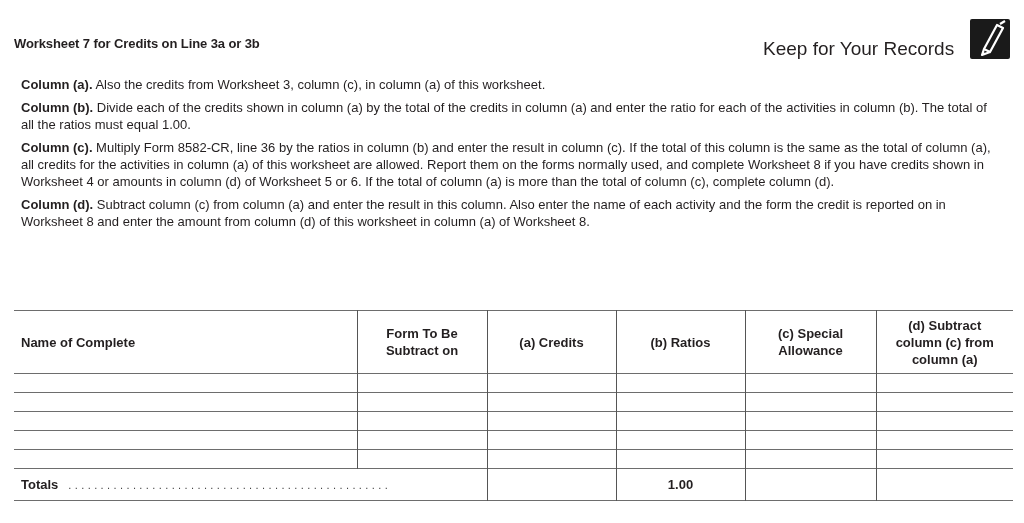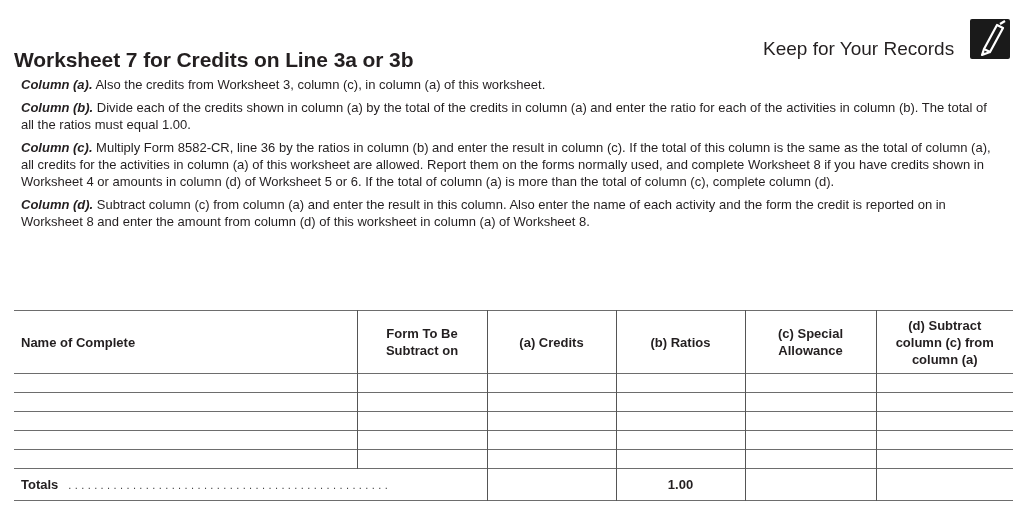--- a/index.html
+++ b/index.html
@@ -1,24 +1,24 @@
 <!DOCTYPE html>
 <html><head>
 <meta charset="utf-8">
 <style>
   html, body { margin: 0; padding: 0; background: #ffffff; }
   body { width: 1024px; height: 523px; position: relative; overflow: hidden;
          font-family: "Liberation Sans", sans-serif; color: #231f20; }
-  .title { position: absolute; left: 14px; top: 36px; font-size: 21px; font-weight: bold; letter-spacing: -0.1px; margin-top: 12px; }
+  .title { position: absolute; left: 14px; top: 36px; font-size: 13px; font-weight: bold; letter-spacing: -0.1px; }
   .keep { position: absolute; left: 763px; top: 38px; font-size: 19px; }
   .keep-icon { position: absolute; left: 970px; top: 19px; width: 40px; height: 40px; background: #1a1a1a; border-radius: 2px; }
   .instr { position: absolute; left: 21px; top: 76px; width: 980px; font-size: 13px; line-height: 17px; }
   .instr .h { font-weight: bold; margin-bottom: 3px; }
   .instr p { margin: 0 0 6px 0; }
-  .instr b { font-weight: bold; font-style: italic; }
+  .instr b { font-weight: bold; }
   .tbl { position: absolute; left: 14px; top: 310px; width: 999px; border-collapse: collapse; font-size: 13px; }
   .tbl th { font-weight: bold; height: 62px; padding: 0; text-align: center; vertical-align: middle; line-height: 17px; }
   .tbl th.left { text-align: left; padding-left: 7px; }
   .tbl td { height: 18px; padding: 0; }
   .tbl tr { border-top: 1.5px solid #6d6d6d; }
   .tbl tr.last { border-bottom: 1.5px solid #6d6d6d; }
   .tbl .vl { border-left: 1.5px solid #555; }
   .tbl tr.totals td { height: 31px; font-weight: bold; }
   .totals-label { padding-left: 7px !important; white-space: nowrap; overflow: hidden; }
   .dots { font-weight: normal; letter-spacing: 3.4px; color: #444; margin-left: 10px; font-size: 11px; }

